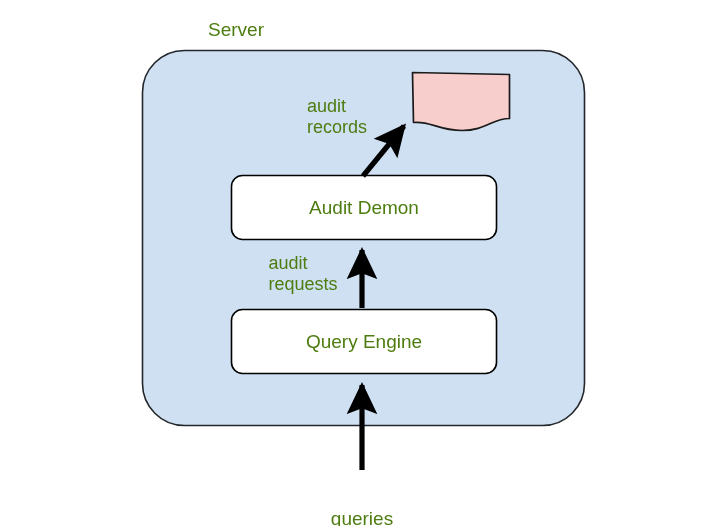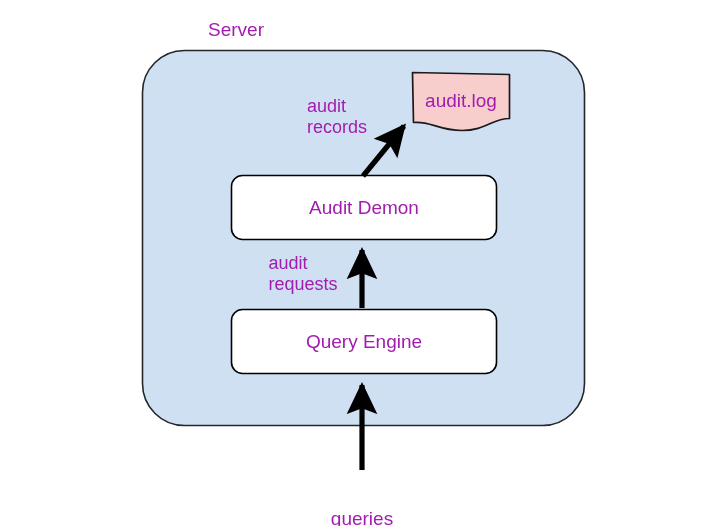--- a/index.html
+++ b/index.html
@@ -24,21 +24,21 @@
   svg.diagram-canvas {
     position: absolute;
     top: 0;
     left: 0;
     width: 724px;
     height: 526px;
     display: block;
   }
   .lbl {
     position: absolute;
-    color: #a21caf;
+    color: #4d7c0f;
     font-family: "Liberation Sans", sans-serif;
     white-space: pre;
     line-height: 1.18;
     pointer-events: none;
   }
   .lbl-center {
     text-align: center;
     transform: translate(-50%, -50%);
   }
   .lbl-multiline {
@@ -93,21 +93,20 @@
              C 492 118.5 486 130.5 462 130.5
              C 438 130.5 430 120.5 413.5 122.5 Z" fill="#F8CECC" stroke="#1A1A1A" stroke-width="1.7" stroke-linejoin="round"></path>
   </svg>
 
   <div class="lbl lbl-center" id="server-title" style="left:236px; top:30px;">Server</div>
 
   <div class="lbl lbl-center" id="node-query-engine-label" style="left:364px; top:342px;">Query Engine</div>
 
   <div class="lbl lbl-center" id="node-audit-demon-label" style="left:364px; top:208px;">Audit Demon</div>
 
-  <div class="lbl lbl-center" id="doc-audit-log-label" style="left:461px; top:101px;">audit.log</div>
 
   <div class="lbl lbl-multiline" id="edge-audit-records-label" style="left:337px; top:117px;">audit
 records</div>
 
   <div class="lbl lbl-multiline" id="edge-audit-requests-label" style="left:303px; top:274px;">audit
 requests</div>
 
   <div class="lbl lbl-center" id="edge-queries-label" style="left:362px; top:487px;">queries</div>
 
 </div>

